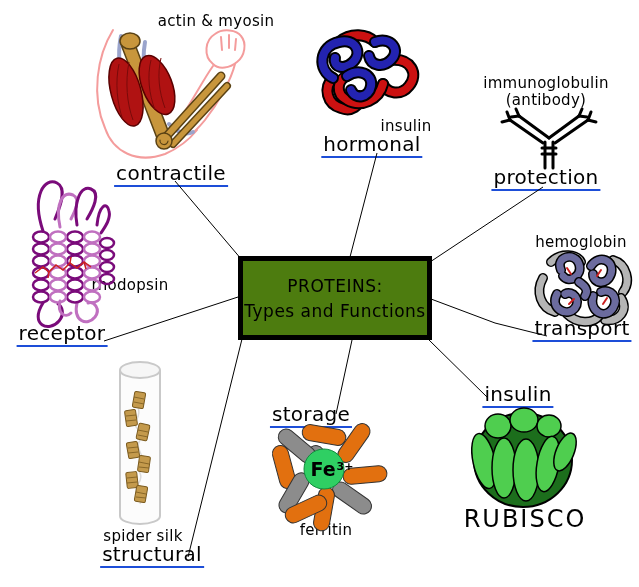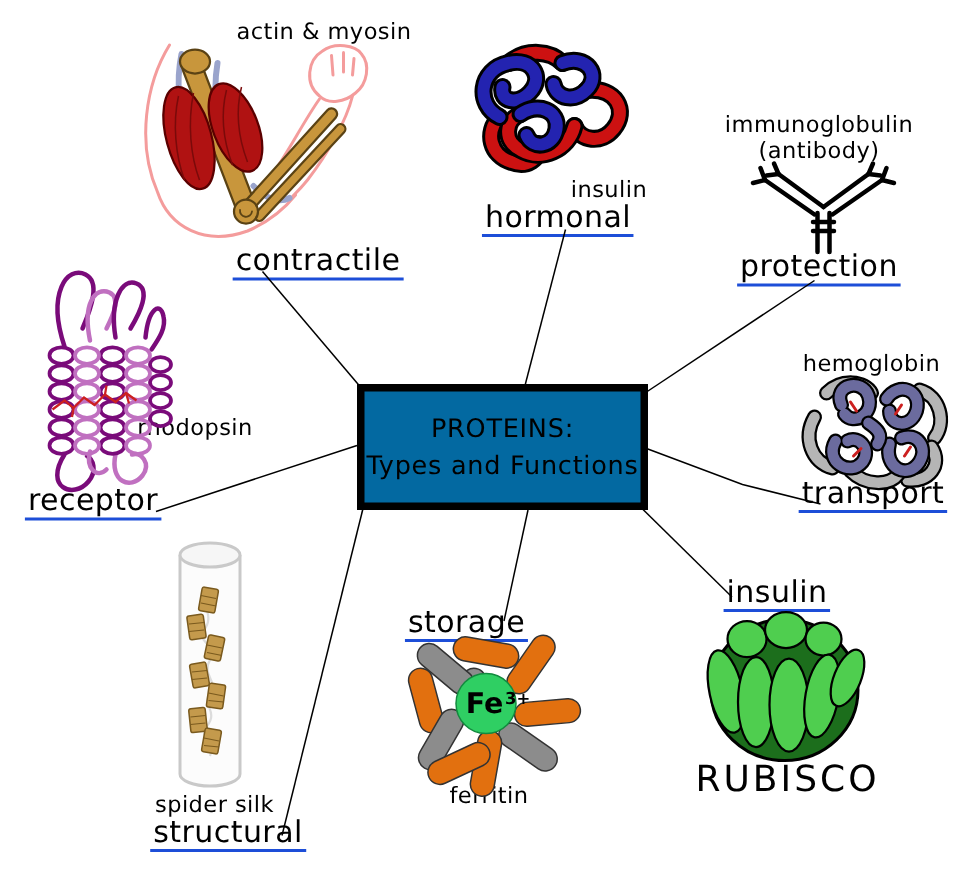--- a/index.html
+++ b/index.html
@@ -23,31 +23,31 @@
   #lbl-actin{left:216px;top:12px;}
   #lbl-insulin{left:371px;top:117px;margin-left:35px;}
   #lbl-immuno{left:546px;top:74px;}
   #lbl-antibody{left:546px;top:91px;}
   #lbl-rhodopsin{left:130px;top:276px;}
   #lbl-hemoglobin{left:581px;top:233px;}
   #lbl-spidersilk{left:143px;top:527px;}
   #lbl-ferritin{left:326px;top:521px;}
   #lbl-rubisco{left:525px;top:505px;font-size:24px;letter-spacing:2px;}
   
-  #fn-contractile{left:171px;top:161px;margin-left:41px;}
+  #fn-contractile{left:171px;top:161px;}
   #fn-hormonal{left:372px;top:132px;}
   #fn-protection{left:546px;top:165px;}
   #fn-receptor{left:62px;top:321px;}
   #fn-transport{left:582px;top:316px;}
   #fn-structural{left:152px;top:542px;}
   #fn-storage{left:311px;top:402px;}
   #fn-enzyme{left:518px;top:382px;}
   .center-box{
     position:absolute;left:238px;top:256px;width:194px;height:84px;
-    box-sizing:border-box;border:5px solid #000;background:#0369a1;
+    box-sizing:border-box;border:5px solid #000;background:#4d7c0f;
     display:flex;flex-direction:column;align-items:center;justify-content:center;
     gap:5px;font-size:17px;letter-spacing:.5px;z-index:3;
   }
   .fe-label{
     position:absolute;left:332px;top:469px;transform:translate(-50%,-50%);
     font-size:19px;font-weight:bold;z-index:4;letter-spacing:0;
   }
   .fe-label sup{font-size:11px;vertical-align:6px;margin-left:1px;}
   .icon{z-index:2;}
   #connectors{left:0;top:0;z-index:1;}

